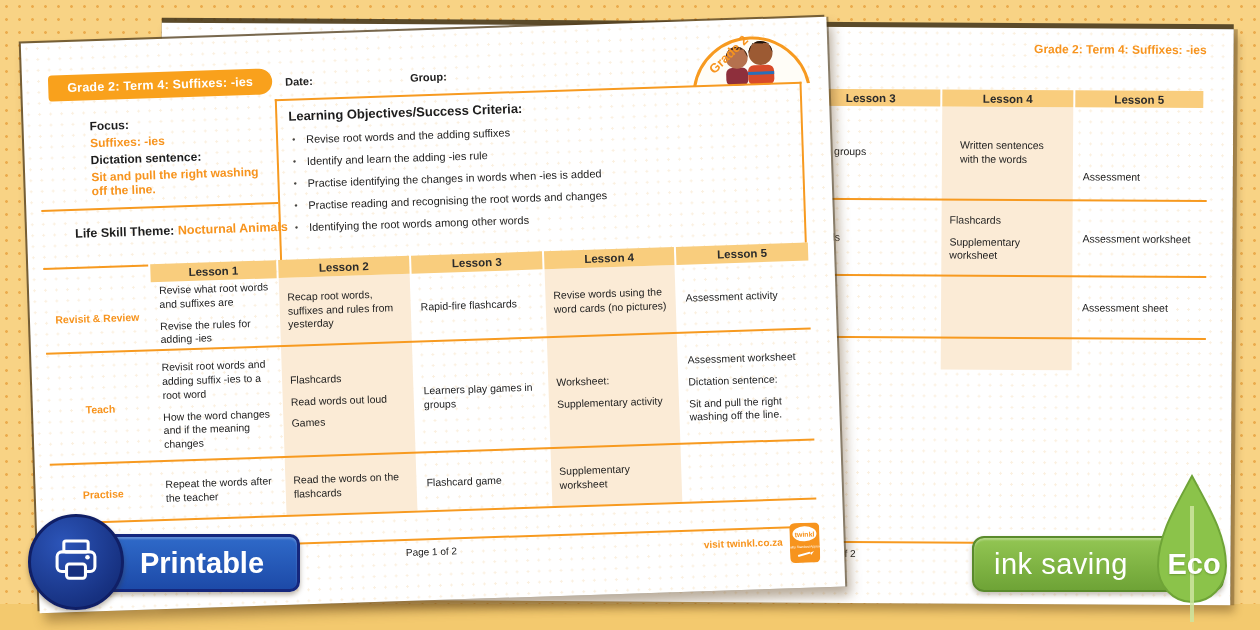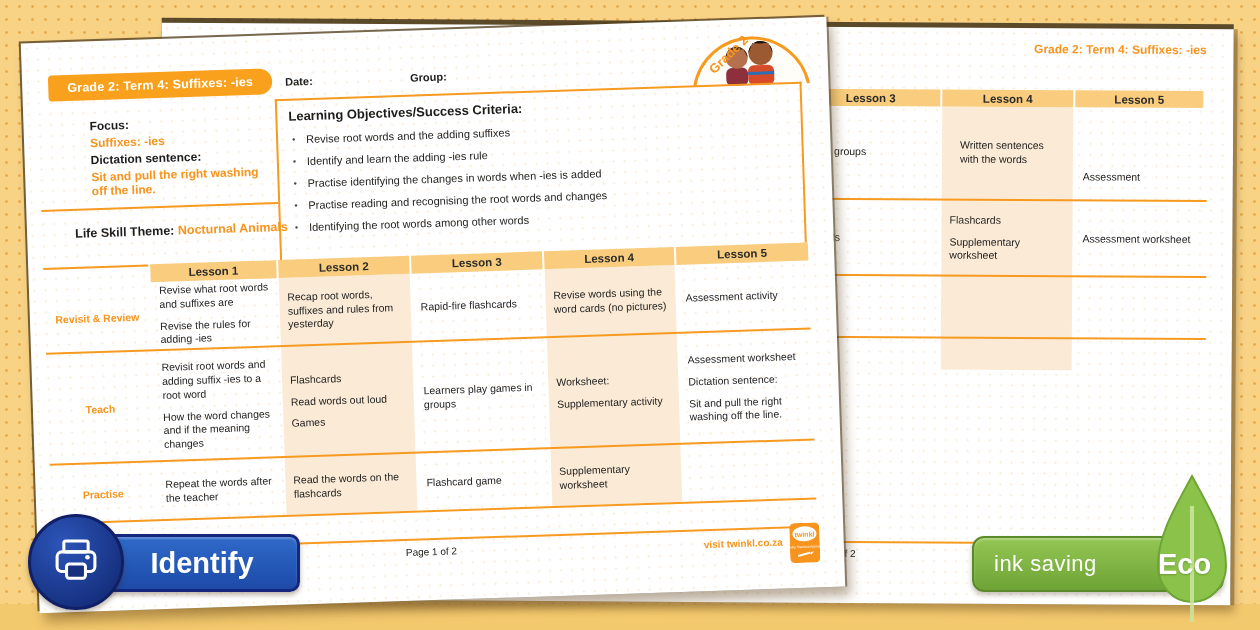--- a/index.html
+++ b/index.html
@@ -67,26 +67,26 @@
     position:absolute;left:28px;top:514px;width:96px;height:96px;border-radius:50%;z-index:7;
     background:radial-gradient(circle at 35% 30%, #2c55b9, #16307f 75%);
     border:3px solid #101f66;box-sizing:border-box;
     display:flex;align-items:center;justify-content:center;
     box-shadow:0 3px 5px rgba(60,40,10,.35);
   }
   #eco-rect{
     left:972px;top:536px;width:252px;height:56px;z-index:6;border-radius:12px;
     background:linear-gradient(#93c653,#6ea336);border:2px solid #5a8a2c;
     box-shadow:inset 0 2px 2px rgba(255,255,255,.3), 0 3px 5px rgba(60,40,10,.3);
-    color:#fff;font-size:22px;font-weight:500;padding-left:20px;letter-spacing:.5px;
+    color:#fff;font-size:29px;font-weight:500;padding-left:20px;letter-spacing:.5px;
   }
   #eco-leaf{position:absolute;left:1146px;top:472px;width:92px;height:152px;z-index:7;}
   #eco-tag{
     position:absolute;left:1158px;top:548px;width:72px;z-index:8;color:#fff;
-    font-size:29px;font-weight:bold;text-shadow:0 1px 2px rgba(60,90,20,.4);
+    font-size:29px;font-weight:bold;text-align:center;text-shadow:0 1px 2px rgba(60,90,20,.4);
   }
   .bp-title{position:absolute;font-size:12px;font-weight:bold;color:#F7941E;text-align:right;}
   .nowrap{white-space:nowrap;}
 </style>
 </head>
 <body>
 
 <div id="stage">
 
   <div class="band"></div>
@@ -112,20 +112,23 @@
         </div>
         <div class="td" style="left: 781px; top: 174px; width: 131px; height: 73px;">
           <p>Flashcards</p>
           <p>Supplementary worksheet</p>
         </div>
         <div class="td" style="left: 914px; top: 174px; width: 128px; height: 73px;">
           <p>Assessment worksheet</p>
         </div>
         <div class="td" style="left: 640px; top: 250px; width: 139px; height: 59px;"></div>
         <div class="td" style="left: 781px; top: 250px; width: 131px; height: 59px;"></div>
+        <div class="td" style="left: 914px; top: 250px; width: 128px; height: 59px;">
+          <p>Assessment sheet</p>
+        </div>
         <div class="oline" style="left: 560px; top: 171px; width: 486px; height: 2px;"></div>
         <div class="oline" style="left: 560px; top: 247px; width: 486px; height: 2px;"></div>
         <div class="oline" style="left: 560px; top: 309px; width: 486px; height: 2px;"></div>
       </div>
     <div class="oline" style="left:560px;top:514px;width:486px;height:2px;"></div>
     <div class="footer-txt nowrap" style="left:646px;top:521px;">Page 2 of 2</div>
   </div>
 
   <div id="front-page" class="page">
 
@@ -257,21 +260,21 @@
         <text x="15" y="25" text-anchor="middle" font-size="3.2" fill="#fff" font-family="Liberation Sans, sans-serif">Quality Standard Approved</text>
         <g>
           <line x1="8" y1="33" x2="20" y2="30" stroke="#fff" stroke-width="2"></line>
           <polygon points="20,30 24,28.6 21,32.4" fill="#fff"></polygon>
         </g>
       </svg>
     </div>
   </div>
 
   <div class="badge-rect" id="printable-rect">
-    <span>Identify</span>
+    <span>Printable</span>
   </div>
   <div id="printable-circle">
     <svg width="54" height="54" viewBox="0 0 80 80">
       <g fill="none" stroke="#fff" stroke-width="4.5" stroke-linejoin="round">
         <rect x="22" y="9" width="36" height="16" rx="3"></rect>
         <rect x="12" y="25" width="56" height="29" rx="7"></rect>
         <rect x="26" y="43" width="28" height="21" rx="4" fill="#16307f"></rect>
       </g>
       <circle cx="57" cy="33" r="3.4" fill="#fff"></circle>
     </svg>

